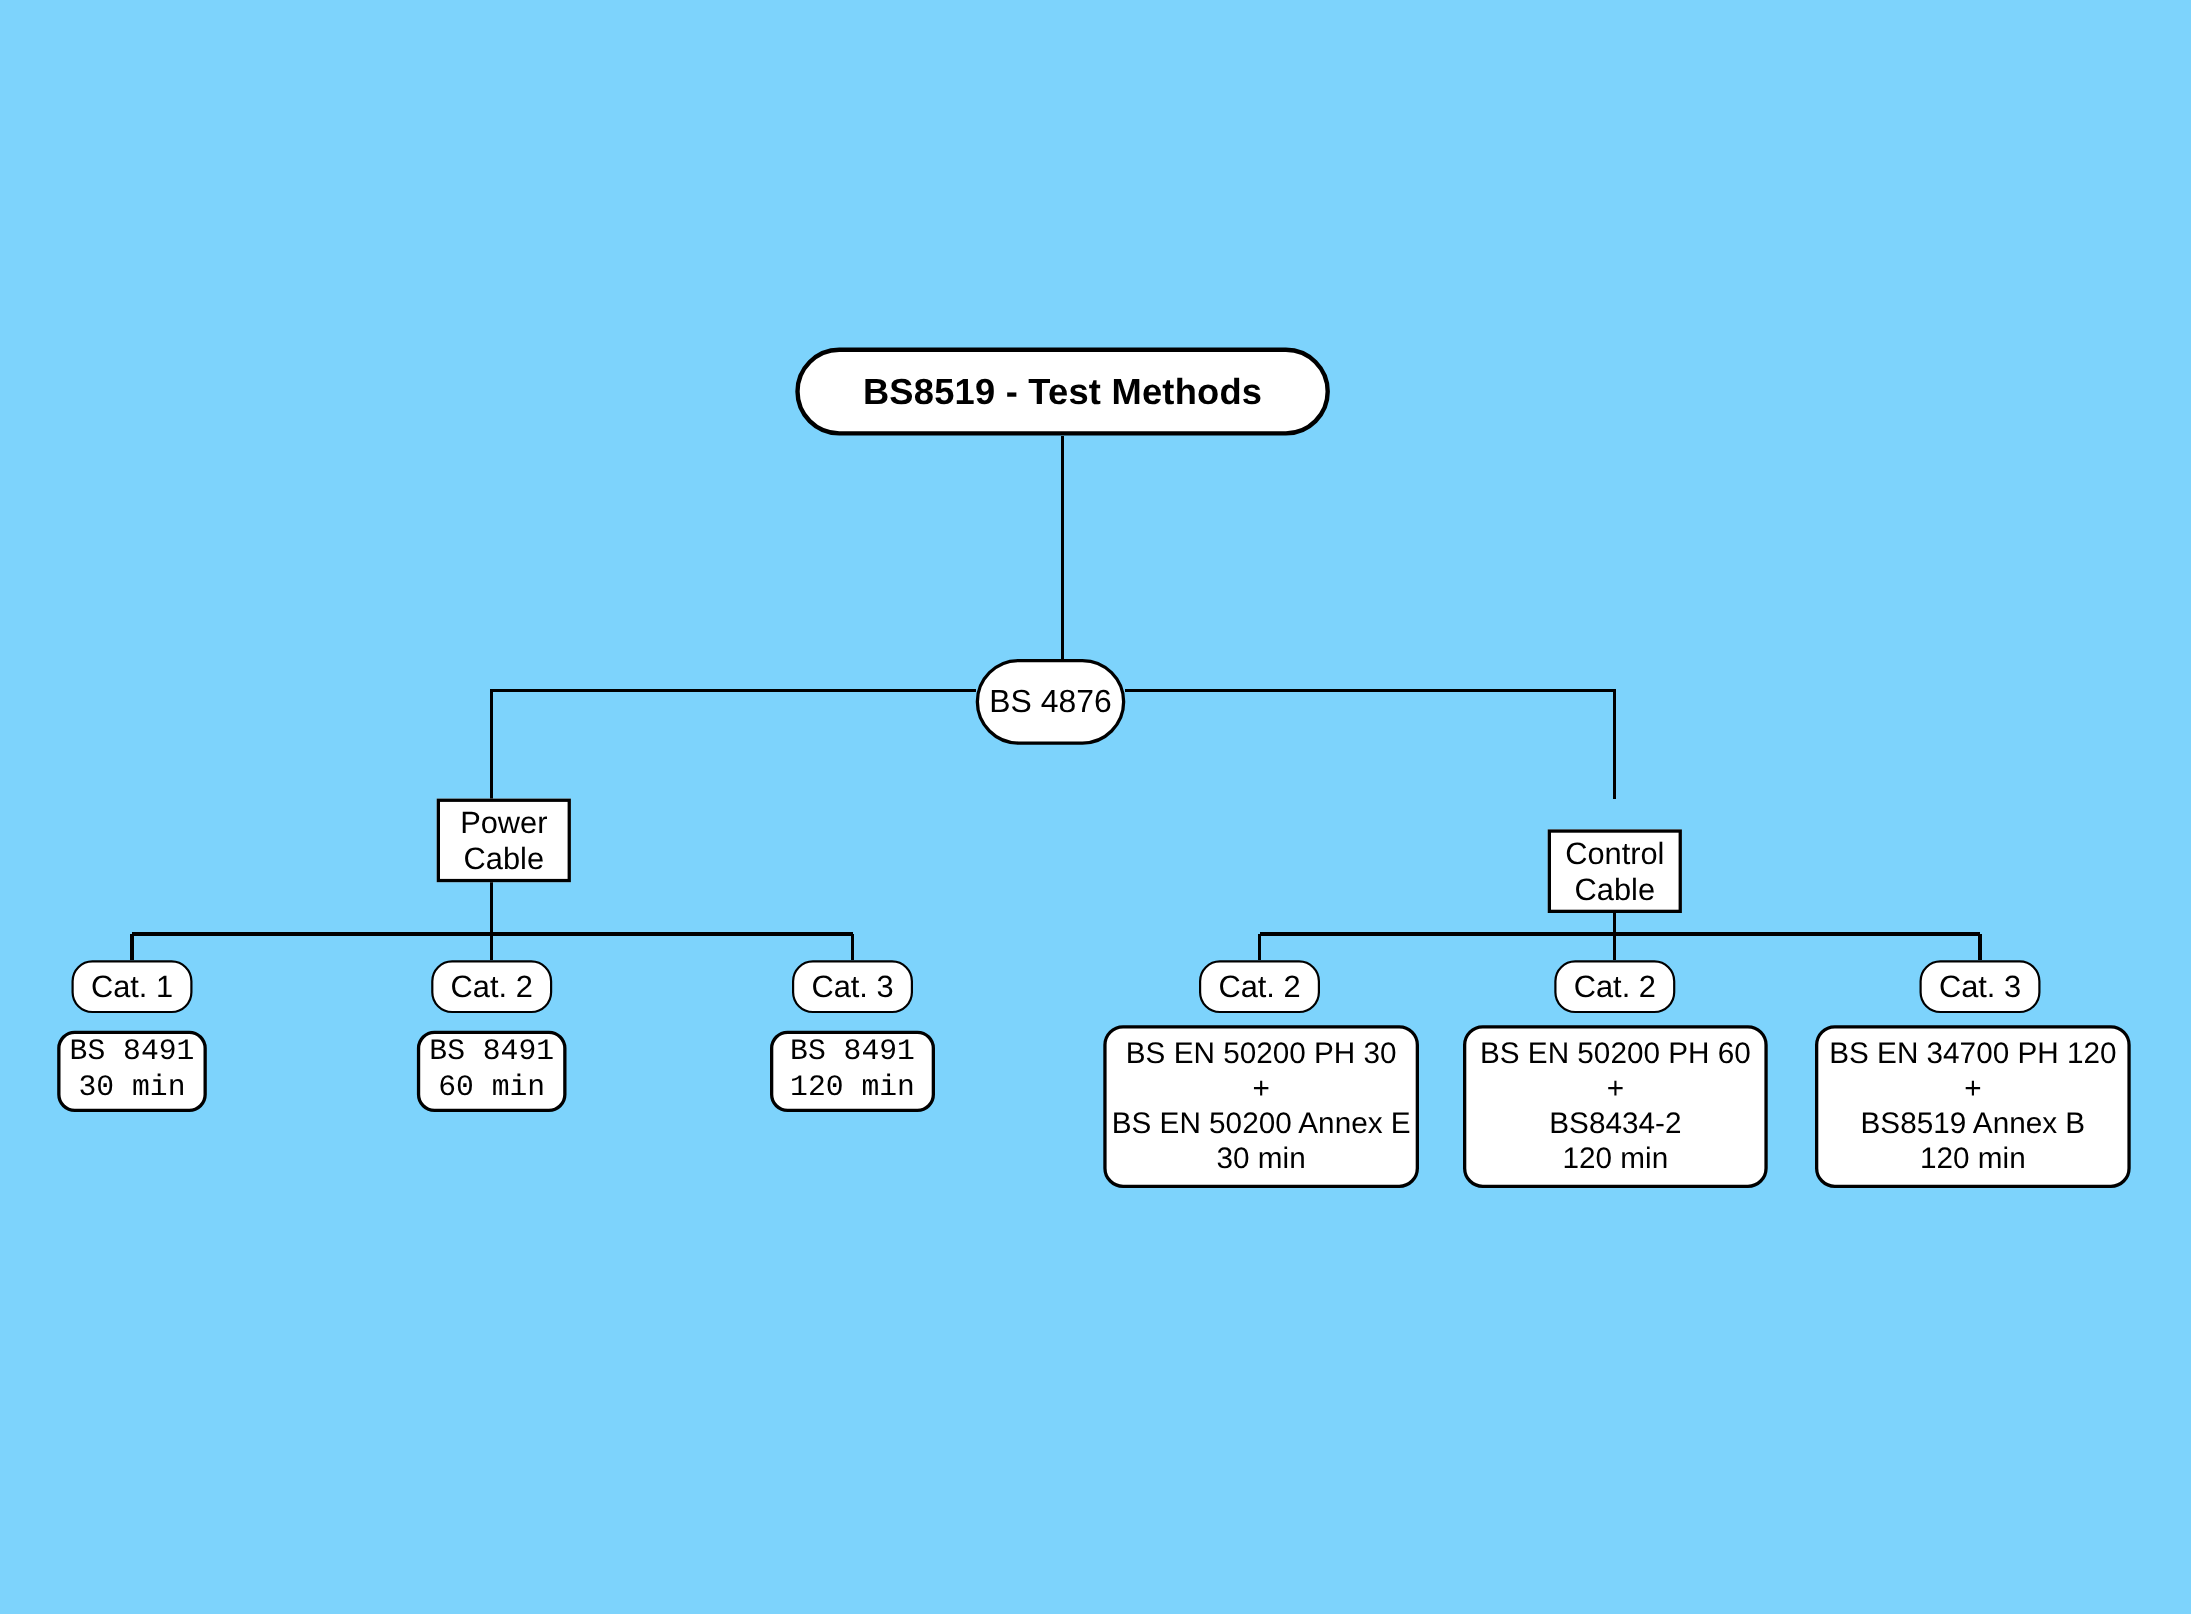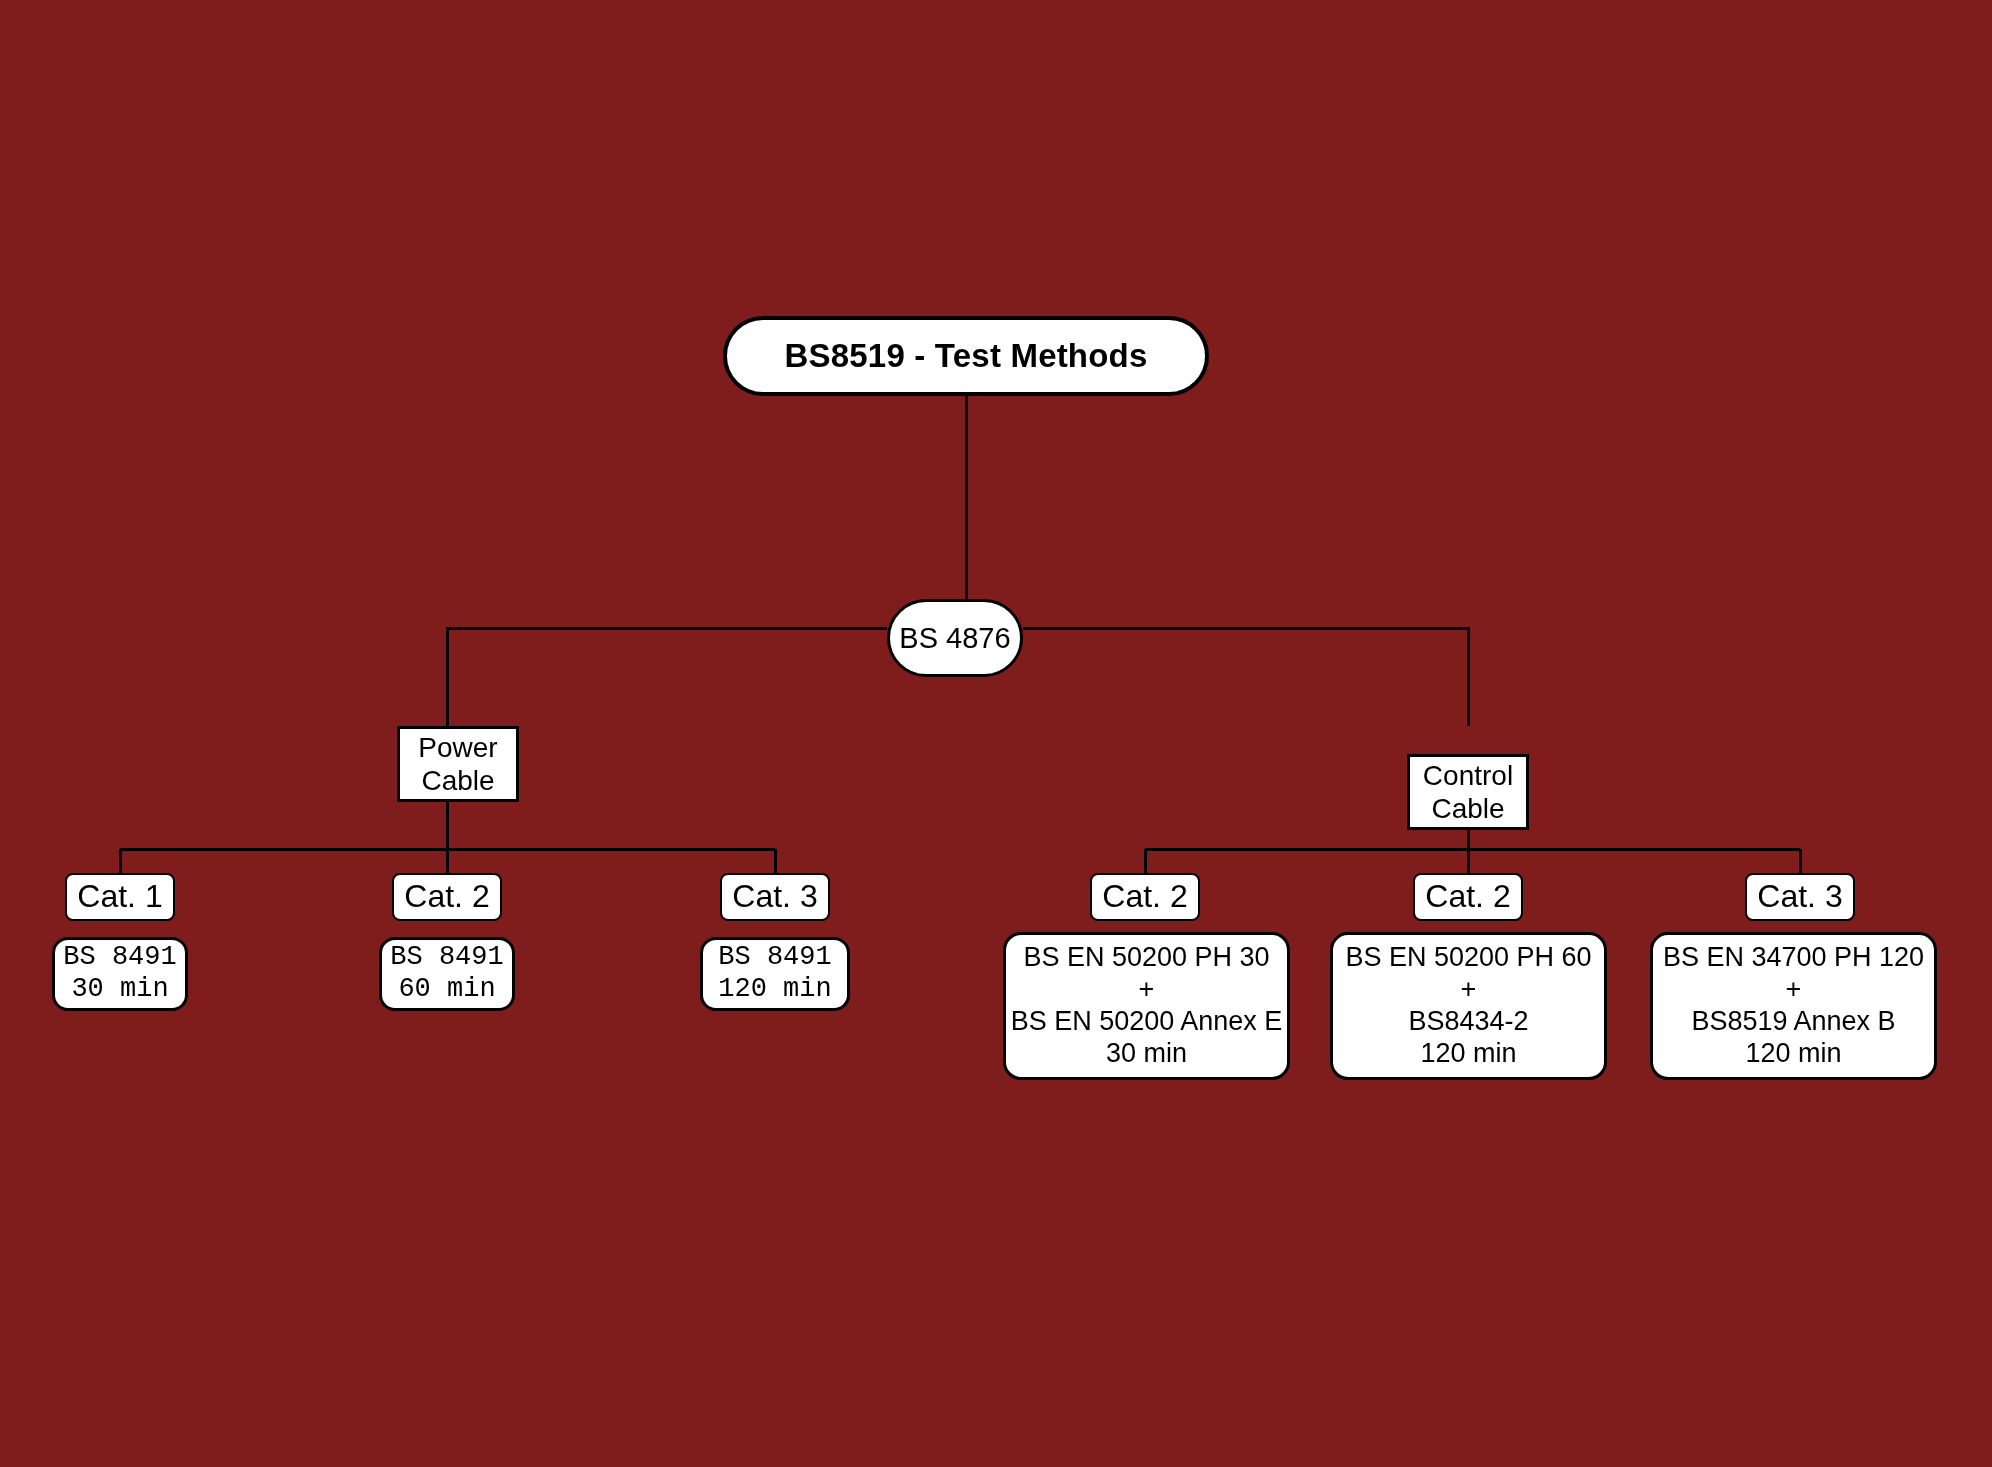--- a/index.html
+++ b/index.html
@@ -8,21 +8,21 @@
     background: #ffffff;
   }
   body {
     font-family: "Liberation Sans", sans-serif;
     color: #000000;
   }
   #canvas {
     position: relative;
     width: 1992px;
     height: 1467px;
-    background: #7f1d1d;
+    background: #7dd3fc;
     overflow: hidden;
   }
   #edges {
     position: absolute;
     left: 0;
     top: 0;
     width: 1992px;
     height: 1467px;
     pointer-events: none;
   }
@@ -69,22 +69,22 @@
     font-size: 28px;
     top: 726px;
   }
   .n-cable-power  { left: 397px; }
   .n-cable-control{ left: 1407px; margin-top: 28px; }
   
   .n-cat {
     width: 110px;
     height: 48px;
     border: 2px solid #000000;
-    border-radius: 8px;
-    font-size: 32px;
+    border-radius: 19px;
+    font-size: 28px;
     top: 873px;
   }
   
   .n-leaf2 {
     width: 136px;
     height: 74px;
     border: 3px solid #000000;
     border-radius: 16px;
     font-size: 27px;
     top: 937px;

